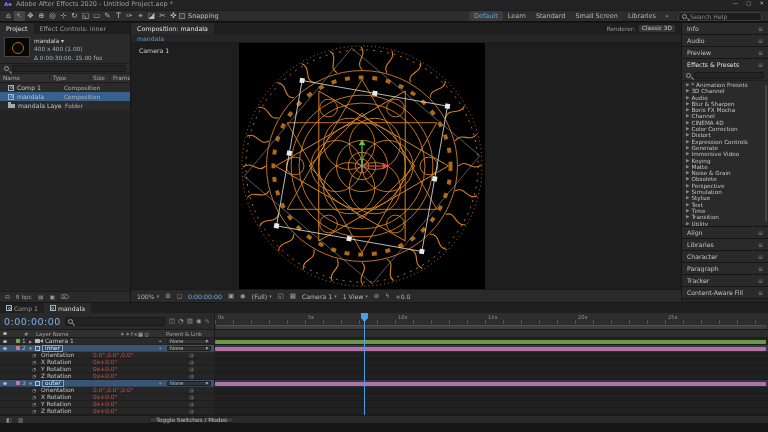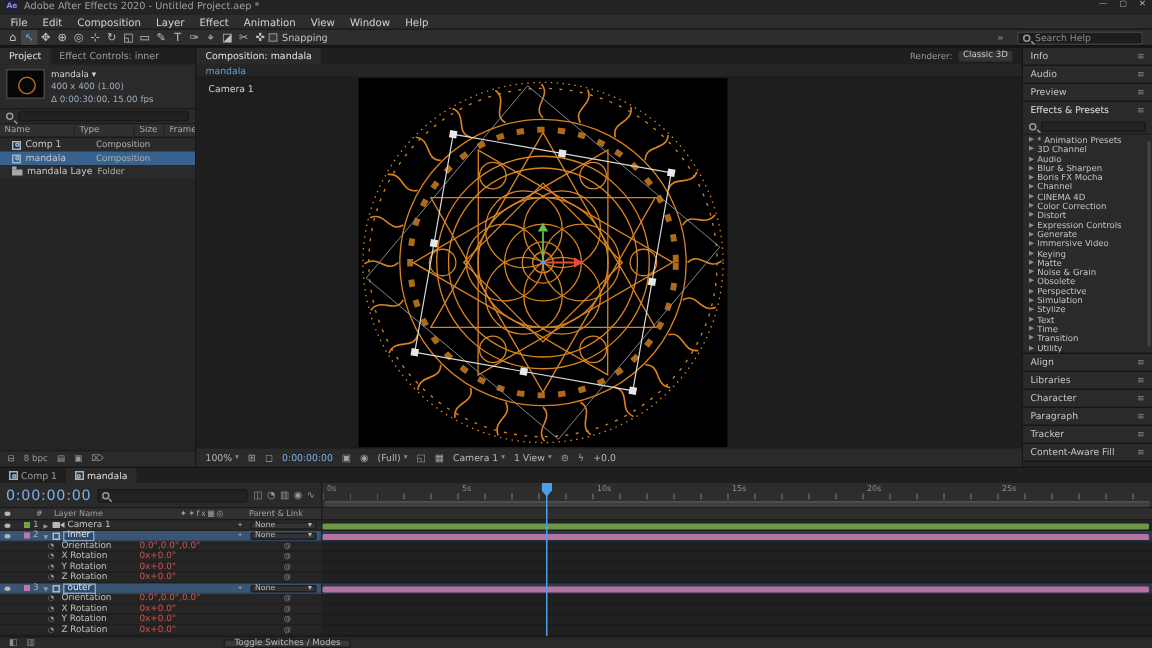--- a/index.html
+++ b/index.html
@@ -162,32 +162,20 @@
   <div class="titlebar">
     <span class="ae-logo">Ae</span>
     <span class="title">Adobe After Effects 2020 - Untitled Project.aep *</span>
     <span class="winbtns">
       <span>—</span>
       <span>▢</span>
       <span>✕</span>
     </span>
   </div>
 
-  <div class="menubar">
-
-  <span class="menu-item">File</span>
-      <span class="menu-item">Edit</span>
-      <span class="menu-item">Composition</span>
-      <span class="menu-item">Layer</span>
-      <span class="menu-item">Effect</span>
-      <span class="menu-item">Animation</span>
-      <span class="menu-item">View</span>
-      <span class="menu-item">Window</span>
-      <span class="menu-item">Help</span>
-    </div>
 
   <div class="toolbar">
     <span class="tools">
 
     <span class="tool">⌂</span>
         <span class="tool active">↖</span>
         <span class="tool">✥</span>
         <span class="tool">⊕</span>
         <span class="tool">◎</span>
         <span class="tool">⊹</span>
@@ -200,20 +188,28 @@
         <span class="tool">⌖</span>
         <span class="tool">◪</span>
         <span class="tool">✂</span>
         <span class="tool">✜</span>
       </span>
     <span class="snapping">
       <span class="snapcheck"></span>
       <span>Snapping</span>
     </span>
     <span class="spacer"></span>
+    <span class="tools">
+
+    <span class="ws active">Default</span>
+        <span class="ws">Learn</span>
+        <span class="ws">Standard</span>
+        <span class="ws">Small Screen</span>
+        <span class="ws">Libraries</span>
+      </span>
     <span class="ws-more">»</span>
     <span class="searchbox">
       <span class="mag"></span>
       <span>Search Help</span>
     </span>
   </div>
 
   <div class="main">
 
     <div class="panel left">

